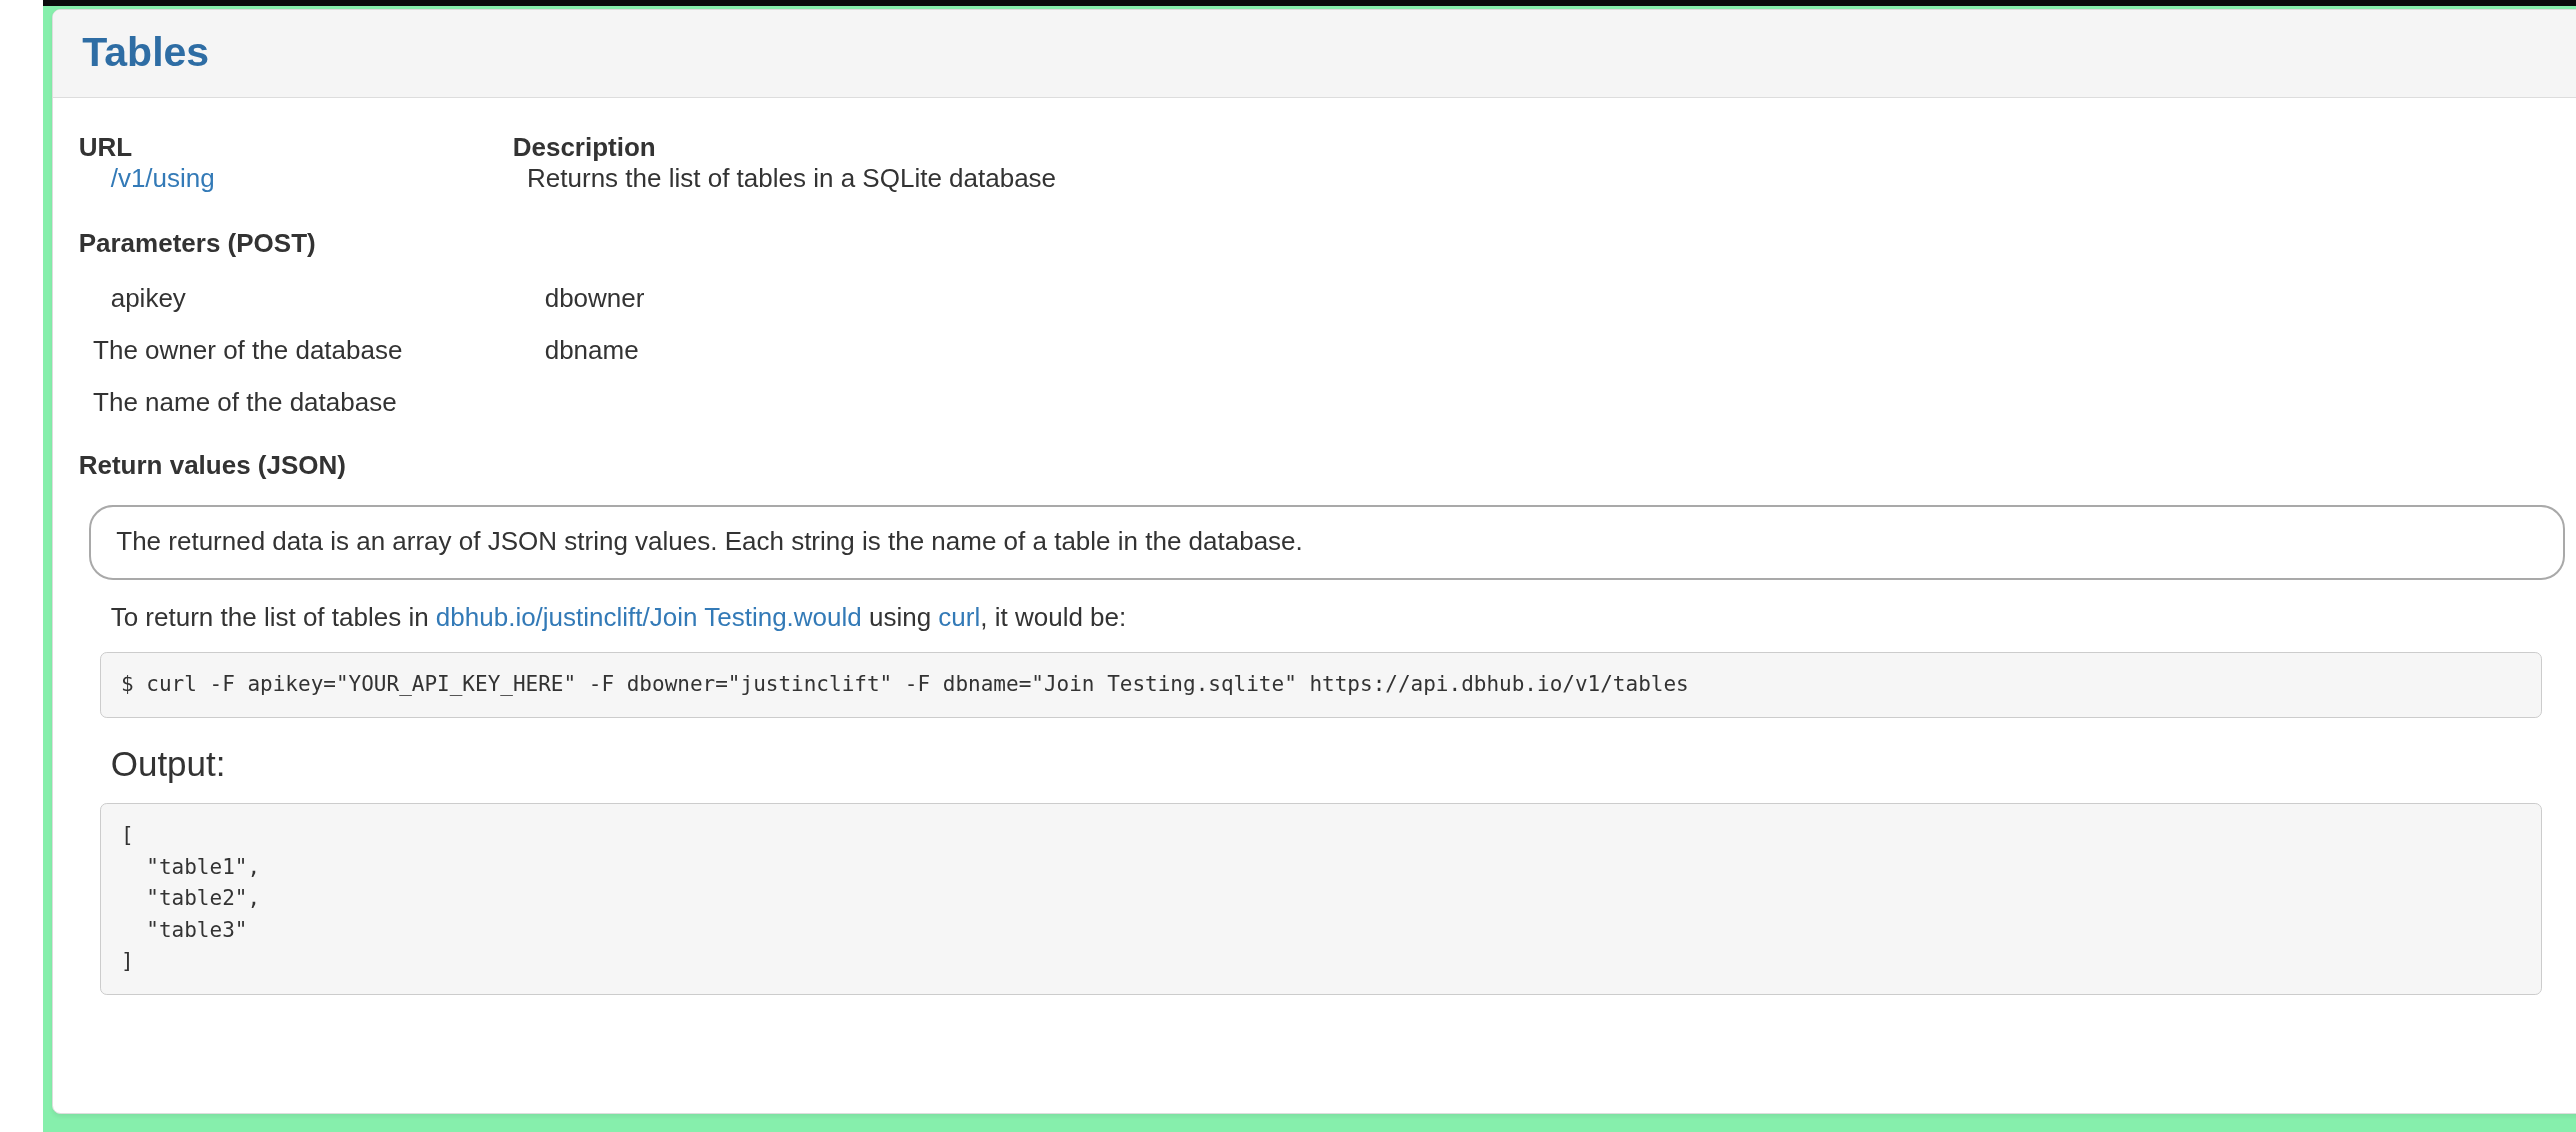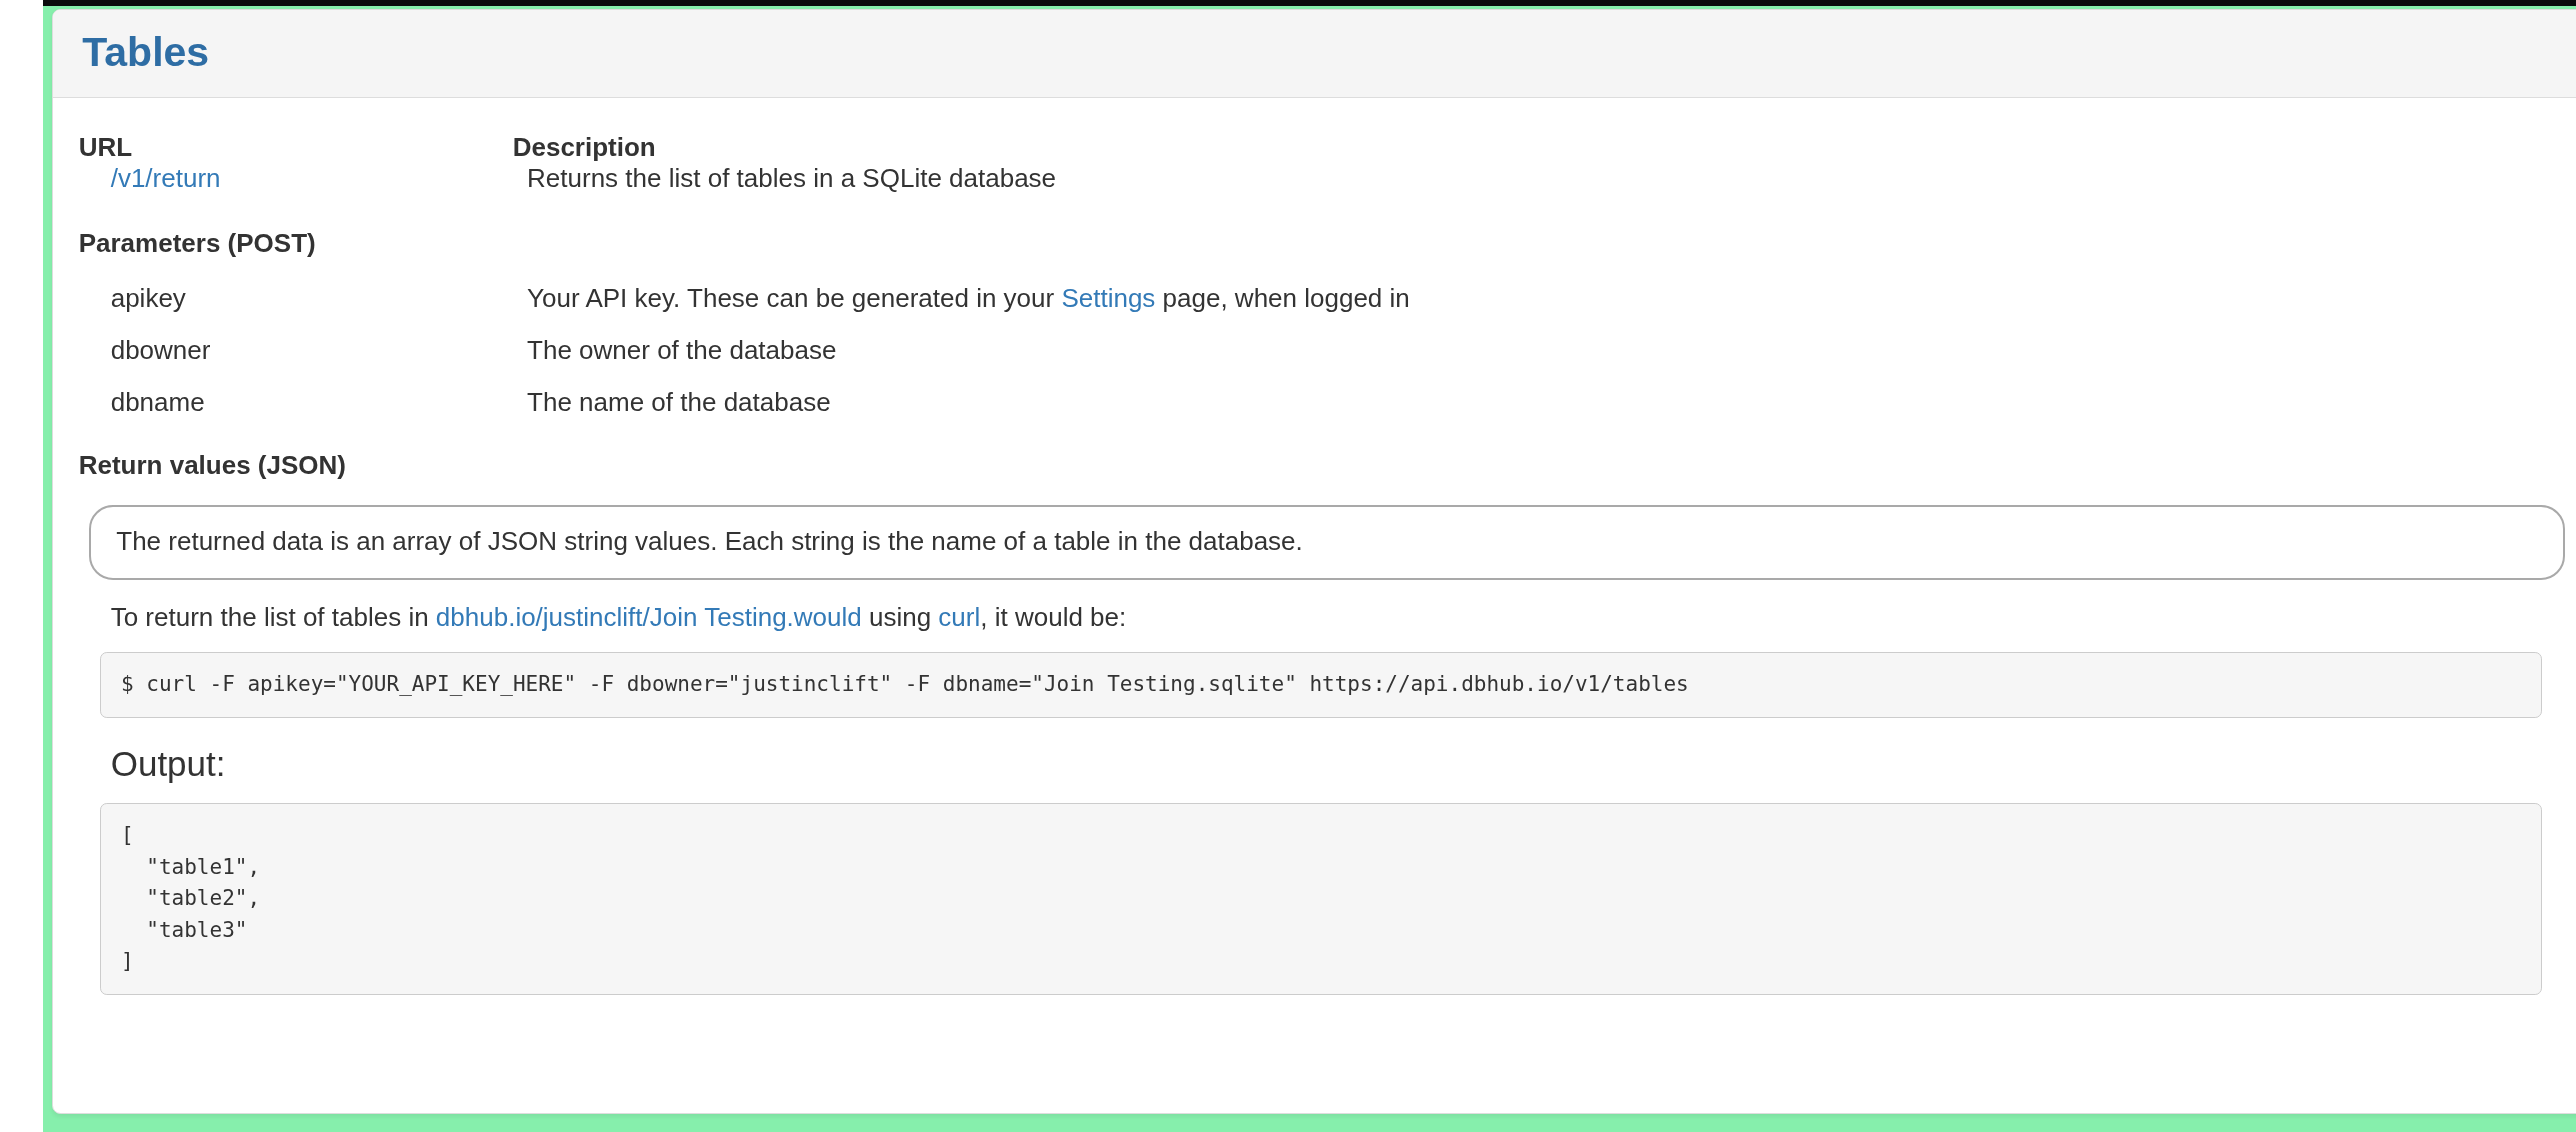--- a/index.html
+++ b/index.html
@@ -105,32 +105,29 @@
       <h1 class="panel-title">Tables</h1>
     </div>
 
     <div class="panel-body">
 
       <div class="grid2">
         <div class="col-header">URL</div>
         <div class="col-header">Description</div>
 
         <div class="ind">
-          <a class="lnk">/v1/return</a>
+          <a class="lnk">/v1/using</a>
         </div>
         <div class="ind-sm">Returns the list of tables in a SQLite database</div>
       </div>
 
       <div class="section-heading">Parameters (POST)</div>
 
       <div class="grid2 params">
         <div class="ind param-name">apikey</div>
-        <div class="ind-sm">
-          <span>Your API key. These can be generated in your </span><a class="lnk">Settings</a><span> page, when logged in</span>
-        </div>
 
         <div class="ind param-name">dbowner</div>
         <div class="ind-sm">The owner of the database</div>
 
         <div class="ind param-name">dbname</div>
         <div class="ind-sm">The name of the database</div>
       </div>
 
       <div class="section-heading tight">Return values (JSON)</div>
 

